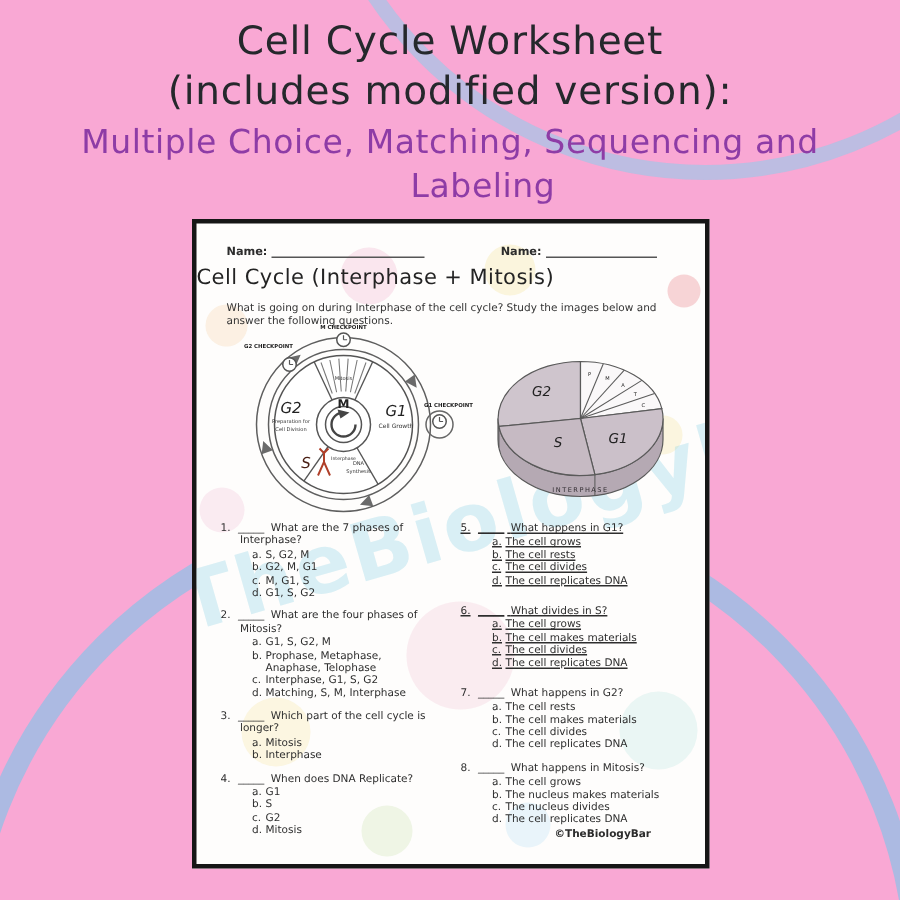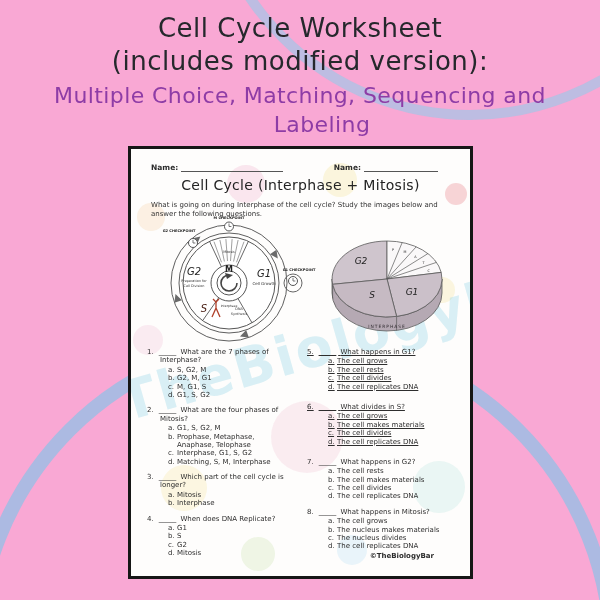--- a/index.html
+++ b/index.html
@@ -21,21 +21,21 @@
   .watermark{position:absolute;top:168px;left:-18px;width:400px;text-align:center;
              font-size:54px;font-weight:bold;color:rgba(123,205,228,.28);
              transform:rotate(-16deg);letter-spacing:2px;pointer-events:none;}
 
   .name-row{position:absolute;top:14px;left:20px;right:32px;display:flex;justify-content:space-between;
             font-size:7.5px;font-weight:600;color:#2c2c2c;}
   .nr-group{display:flex;align-items:flex-end;}
   .blank-line{display:inline-block;border-bottom:1px solid #555;height:7px;margin-left:3px;}
   .line-name{width:102px;} .line-date{width:74px;}
 
-  .ws-title{position:absolute;top:28px;left:0;width:100%;text-align:center;
+  .ws-title{position:absolute;top:28px;left:0;width:100%;text-align:left;
             font-size:14px;color:#232323;letter-spacing:.3px;}
   .ws-instr{position:absolute;top:52px;left:20px;width:302px;font-size:7px;line-height:9px;color:#333;}
 
   .fig-diagram{position:absolute;left:10px;top:64px;}
   .fig-pie{position:absolute;left:196px;top:86px;}
 
   .questions{position:absolute;top:199px;left:16px;right:6px;bottom:24px;font-size:7px;line-height:1.2;color:#2e2e2e;}
   .col{position:absolute;top:0;}
   .col1{left:0;width:142px;}
   .col2{left:160px;width:162px;}

